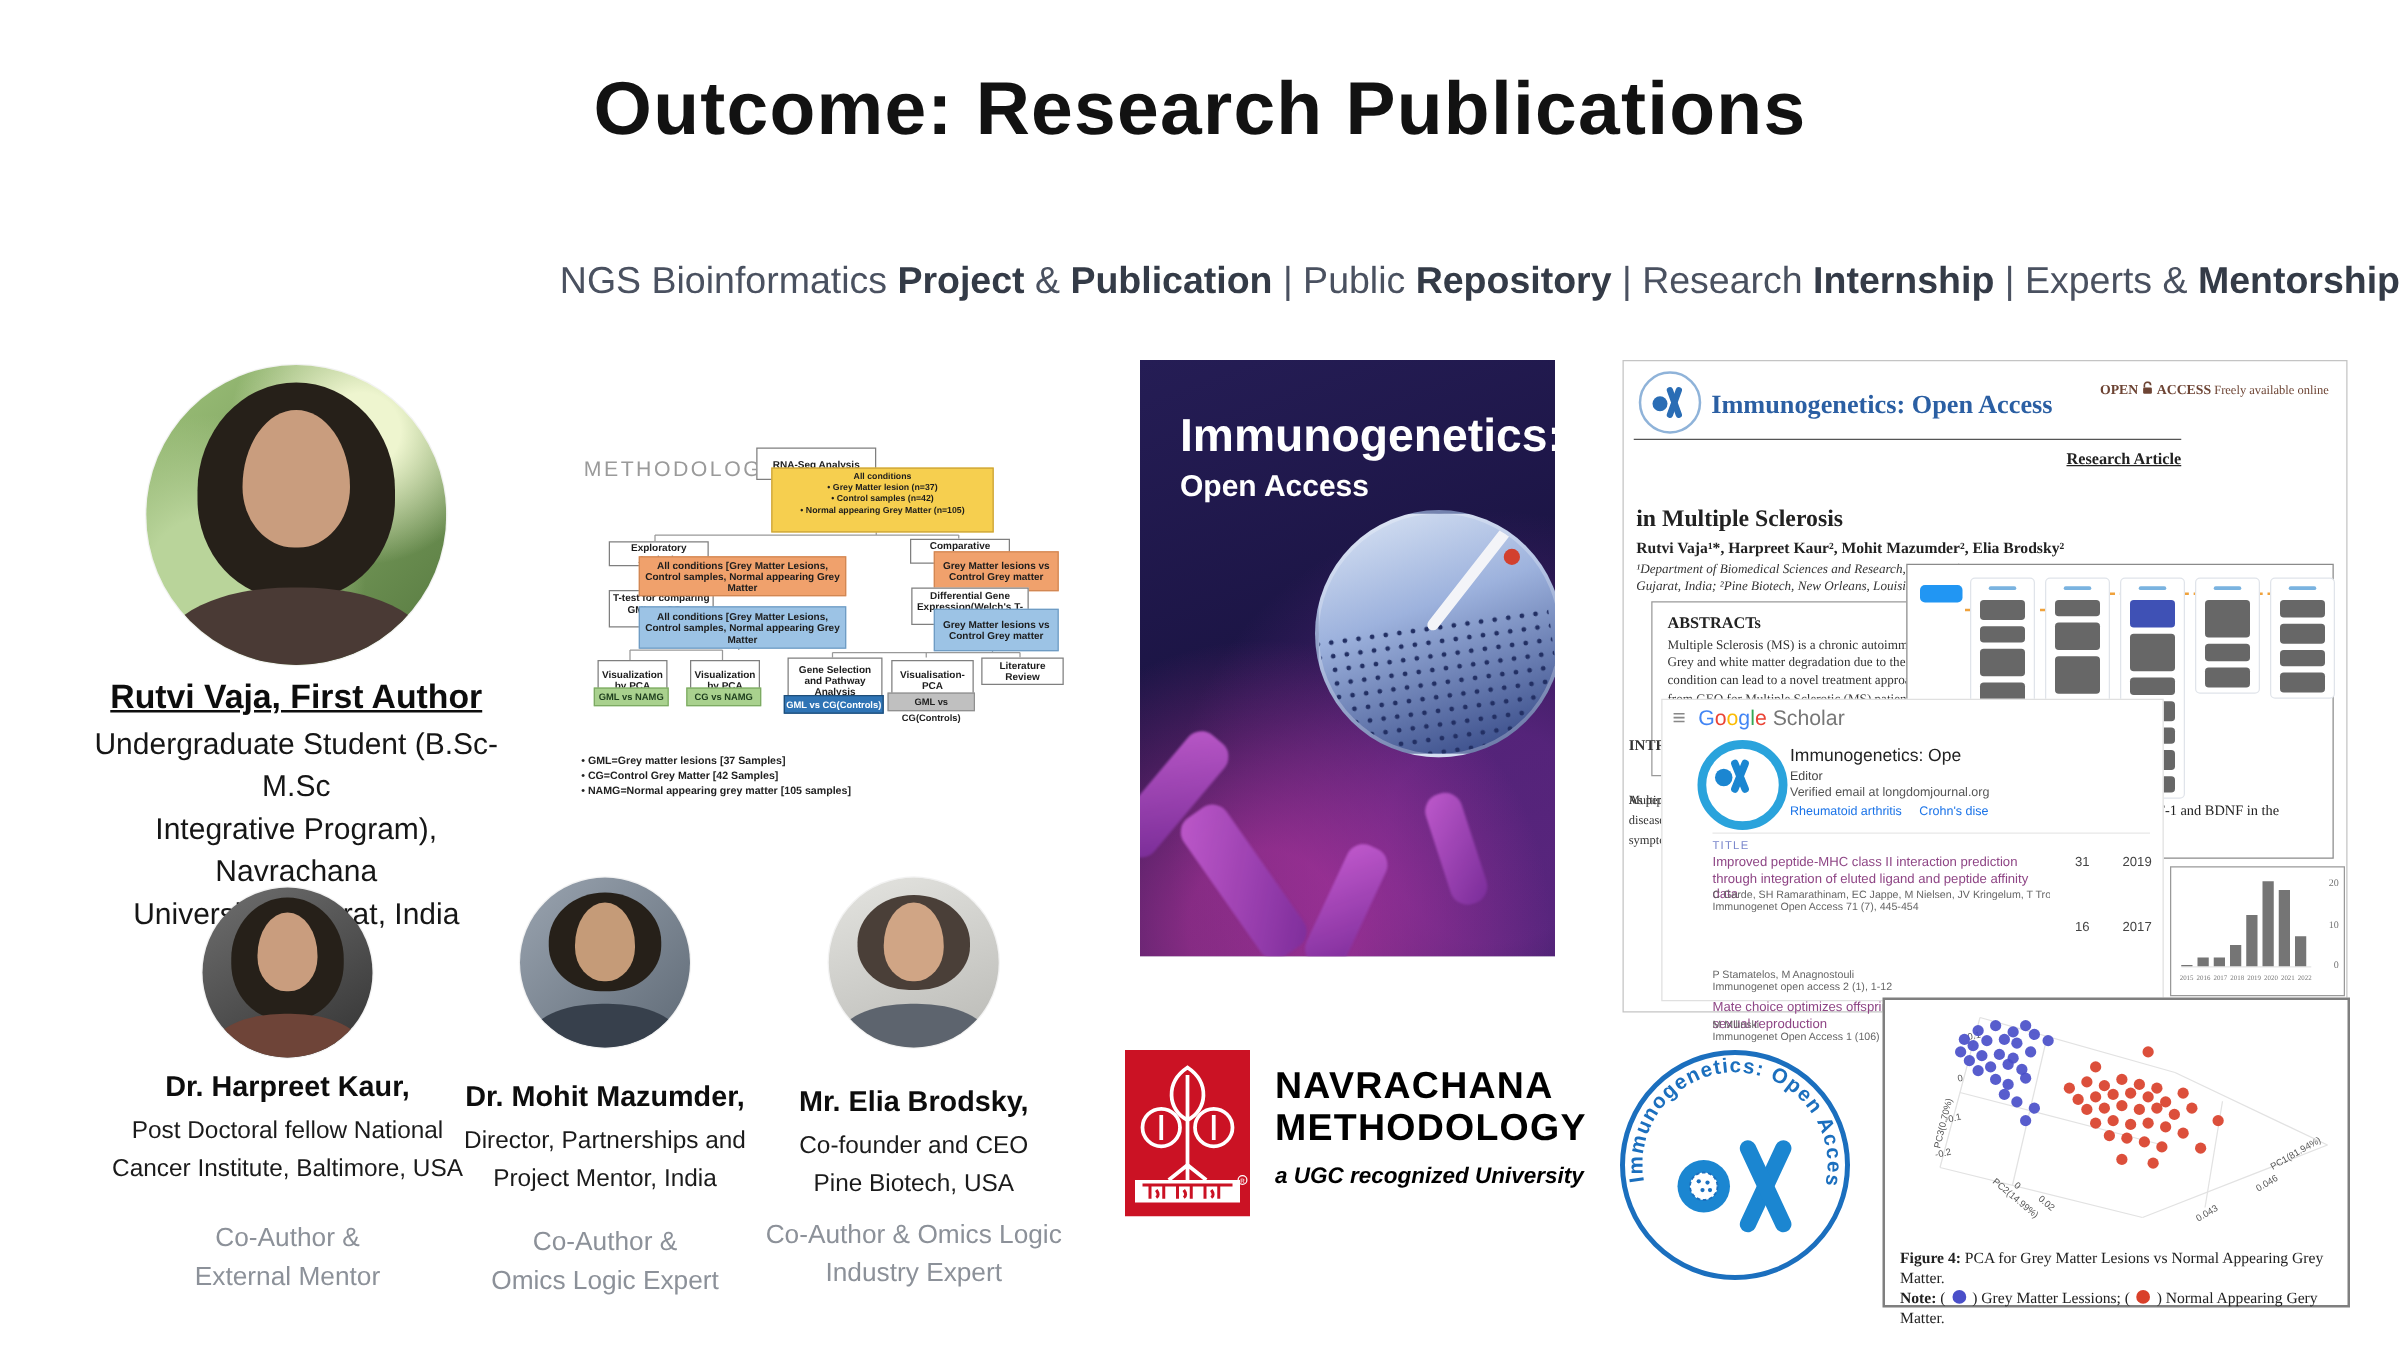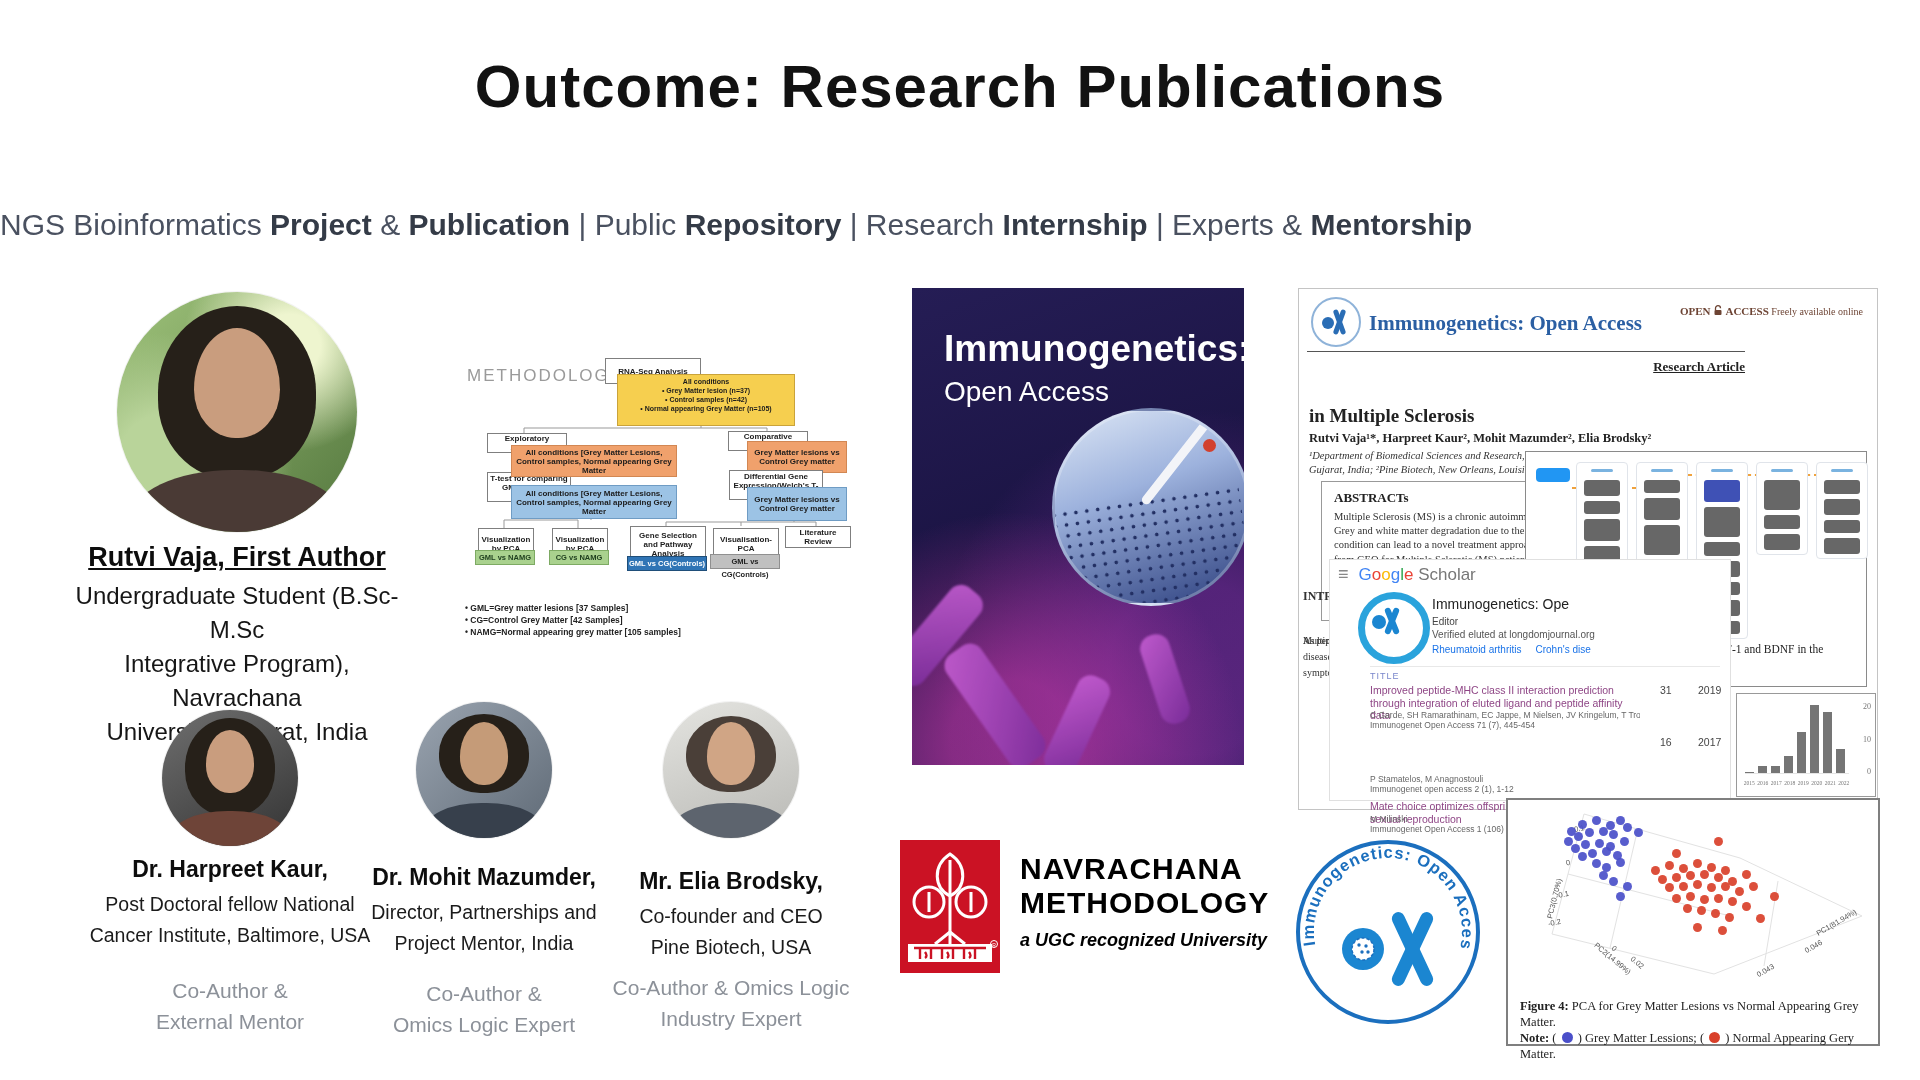--- a/index.html
+++ b/index.html
@@ -3,21 +3,21 @@
 <meta charset="utf-8">
 <style>
   html,body{margin:0;padding:0;background:#fff;width:1920px;height:1080px;position:relative;
     font-family:"Liberation Sans",sans-serif;color:#111;overflow:hidden}
   .abs{position:absolute}
   b,strong{font-weight:bold}
 
   
   .slide-title{top:52px;left:0;width:1920px;text-align:center;font-size:60px;font-weight:800;
     letter-spacing:1px;color:#121212}
-  .slide-sub{top:208px;left:0;width:1920px;text-align:left;font-size:30px;color:#4a5160}
+  .slide-sub{top:208px;left:0;width:1920px;text-align:right;font-size:30px;color:#4a5160}
   .slide-sub .bld{font-weight:bold;color:#343b47}
 
   
   .avatar{border-radius:50%;overflow:hidden;box-shadow:0 0 0 1px rgba(0,0,0,.05)}
   .av-hair,.av-face,.av-body{position:absolute}
   .av-hair{width:66%;height:72%;left:17%;top:6%;border-radius:50% 50% 46% 46%;background:#262019}
   .av-face{width:36%;height:46%;left:32%;top:15%;border-radius:50% 50% 48% 48%/56% 56% 44% 44%;background:#c99d7e}
   .av-body{width:88%;height:42%;left:6%;top:74%;border-radius:48% 48% 0 0;background:#3a3f4a}
   .av-rutvi{background:radial-gradient(circle at 72% 22%,#eef5cf 0 12%,transparent 42%),
             radial-gradient(circle at 20% 70%,#b9d49a 0 18%,transparent 50%),
@@ -58,21 +58,21 @@
   .bblue{background:#2f74b5;color:#fff;border:1px solid #1f4e79}
   .bgrey{background:#c0c0c0;color:#222;border:1px solid #909090}
   .mlegend{left:10px;top:252px;font-size:8.5px;font-weight:bold;color:#222;line-height:12px}
 
   
   .cover{left:912px;top:288px;width:332px;height:477px;overflow:hidden;
     background:radial-gradient(circle at 30% 95%,rgba(214,60,177,.55) 0 12%,transparent 45%),
                radial-gradient(circle at 85% 80%,rgba(120,45,155,.6) 0 18%,transparent 55%),
                linear-gradient(160deg,#251d55 0%,#1a1342 55%,#2a1a52 100%)}
   .cover .t1{left:32px;top:40px;color:#fff;font-size:37px;font-weight:800}
-  .cover .t2{left:32px;top:88px;color:#fff;font-size:28px;font-weight:400}
+  .cover .t2{left:32px;top:88px;color:#fff;font-size:24px;font-weight:700}
   .inset{left:140px;top:120px;width:192px;height:192px;border-radius:50%;overflow:hidden;
     border:3px solid rgba(255,255,255,.25);
     background:linear-gradient(160deg,#dce6f5 0%,#9db2dd 40%,#2c3f7e 100%)}
   .inset .dots{position:absolute;left:0;top:45%;width:100%;height:60%;
     background-image:radial-gradient(circle,#222f63 1.6px,transparent 2.2px);background-size:11px 11px;transform:rotate(-8deg)}
   .inset .pip{position:absolute;left:118px;top:-6px;width:9px;height:110px;background:#f3f4f8;border-radius:5px;transform:rotate(38deg)}
   .inset .rdot{position:absolute;left:148px;top:28px;width:13px;height:13px;border-radius:50%;background:#d2402e}
   .chr{position:absolute;background:linear-gradient(135deg,#c75fd4,#7b2d9b);border-radius:14px;opacity:.9;filter:blur(1px)}
 
   
@@ -338,21 +338,21 @@
     <div class="shdr"><span class="ham">≡</span><span class="gc-b">G</span><span class="gc-r">o</span><span class="gc-y">o</span><span class="gc-b">g</span><span class="gc-g">l</span><span class="gc-r">e</span><span style="color:#777"> Scholar</span></div>
     <div class="savatar">
       <svg width="44" height="44" viewBox="0 0 44 44">
         <circle cx="14" cy="23" r="7" fill="#1b86d1"></circle>
         <rect x="24" y="8" width="6" height="28" rx="3" fill="#1b86d1" transform="rotate(22 27 22)"></rect>
         <rect x="24" y="8" width="6" height="28" rx="3" fill="#1b86d1" transform="rotate(-22 27 22)"></rect>
       </svg>
     </div>
     <div class="sname">Immunogenetics: Ope</div>
     <div class="srole">Editor</div>
-    <div class="sverified">Verified eluted at longdomjournal.org</div>
+    <div class="sverified">Verified email at longdomjournal.org</div>
     <div class="stags"><span>Rheumatoid arthritis</span><span>Crohn's dise</span></div>
     <div class="stitlehd">TITLE</div>
 
     <div class="sart-title" style="top:124px">Improved peptide-MHC class II interaction prediction through integration of eluted ligand and peptide affinity data</div>
     <div class="sart-meta" style="top:150px">C Garde, SH Ramarathinam, EC Jappe, M Nielsen, JV Kringelum, T Trolle, ...</div>
     <div class="sart-meta" style="top:160px">Immunogenet Open Access 71 (7), 445-454</div>
     <div class="sart-num" style="left:330px;top:124px">31</div>
     <div class="sart-num" style="left:368px;top:124px">2019</div>
 
     <div class="sart-meta" style="top:214px">P Stamatelos, M Anagnostouli</div>

